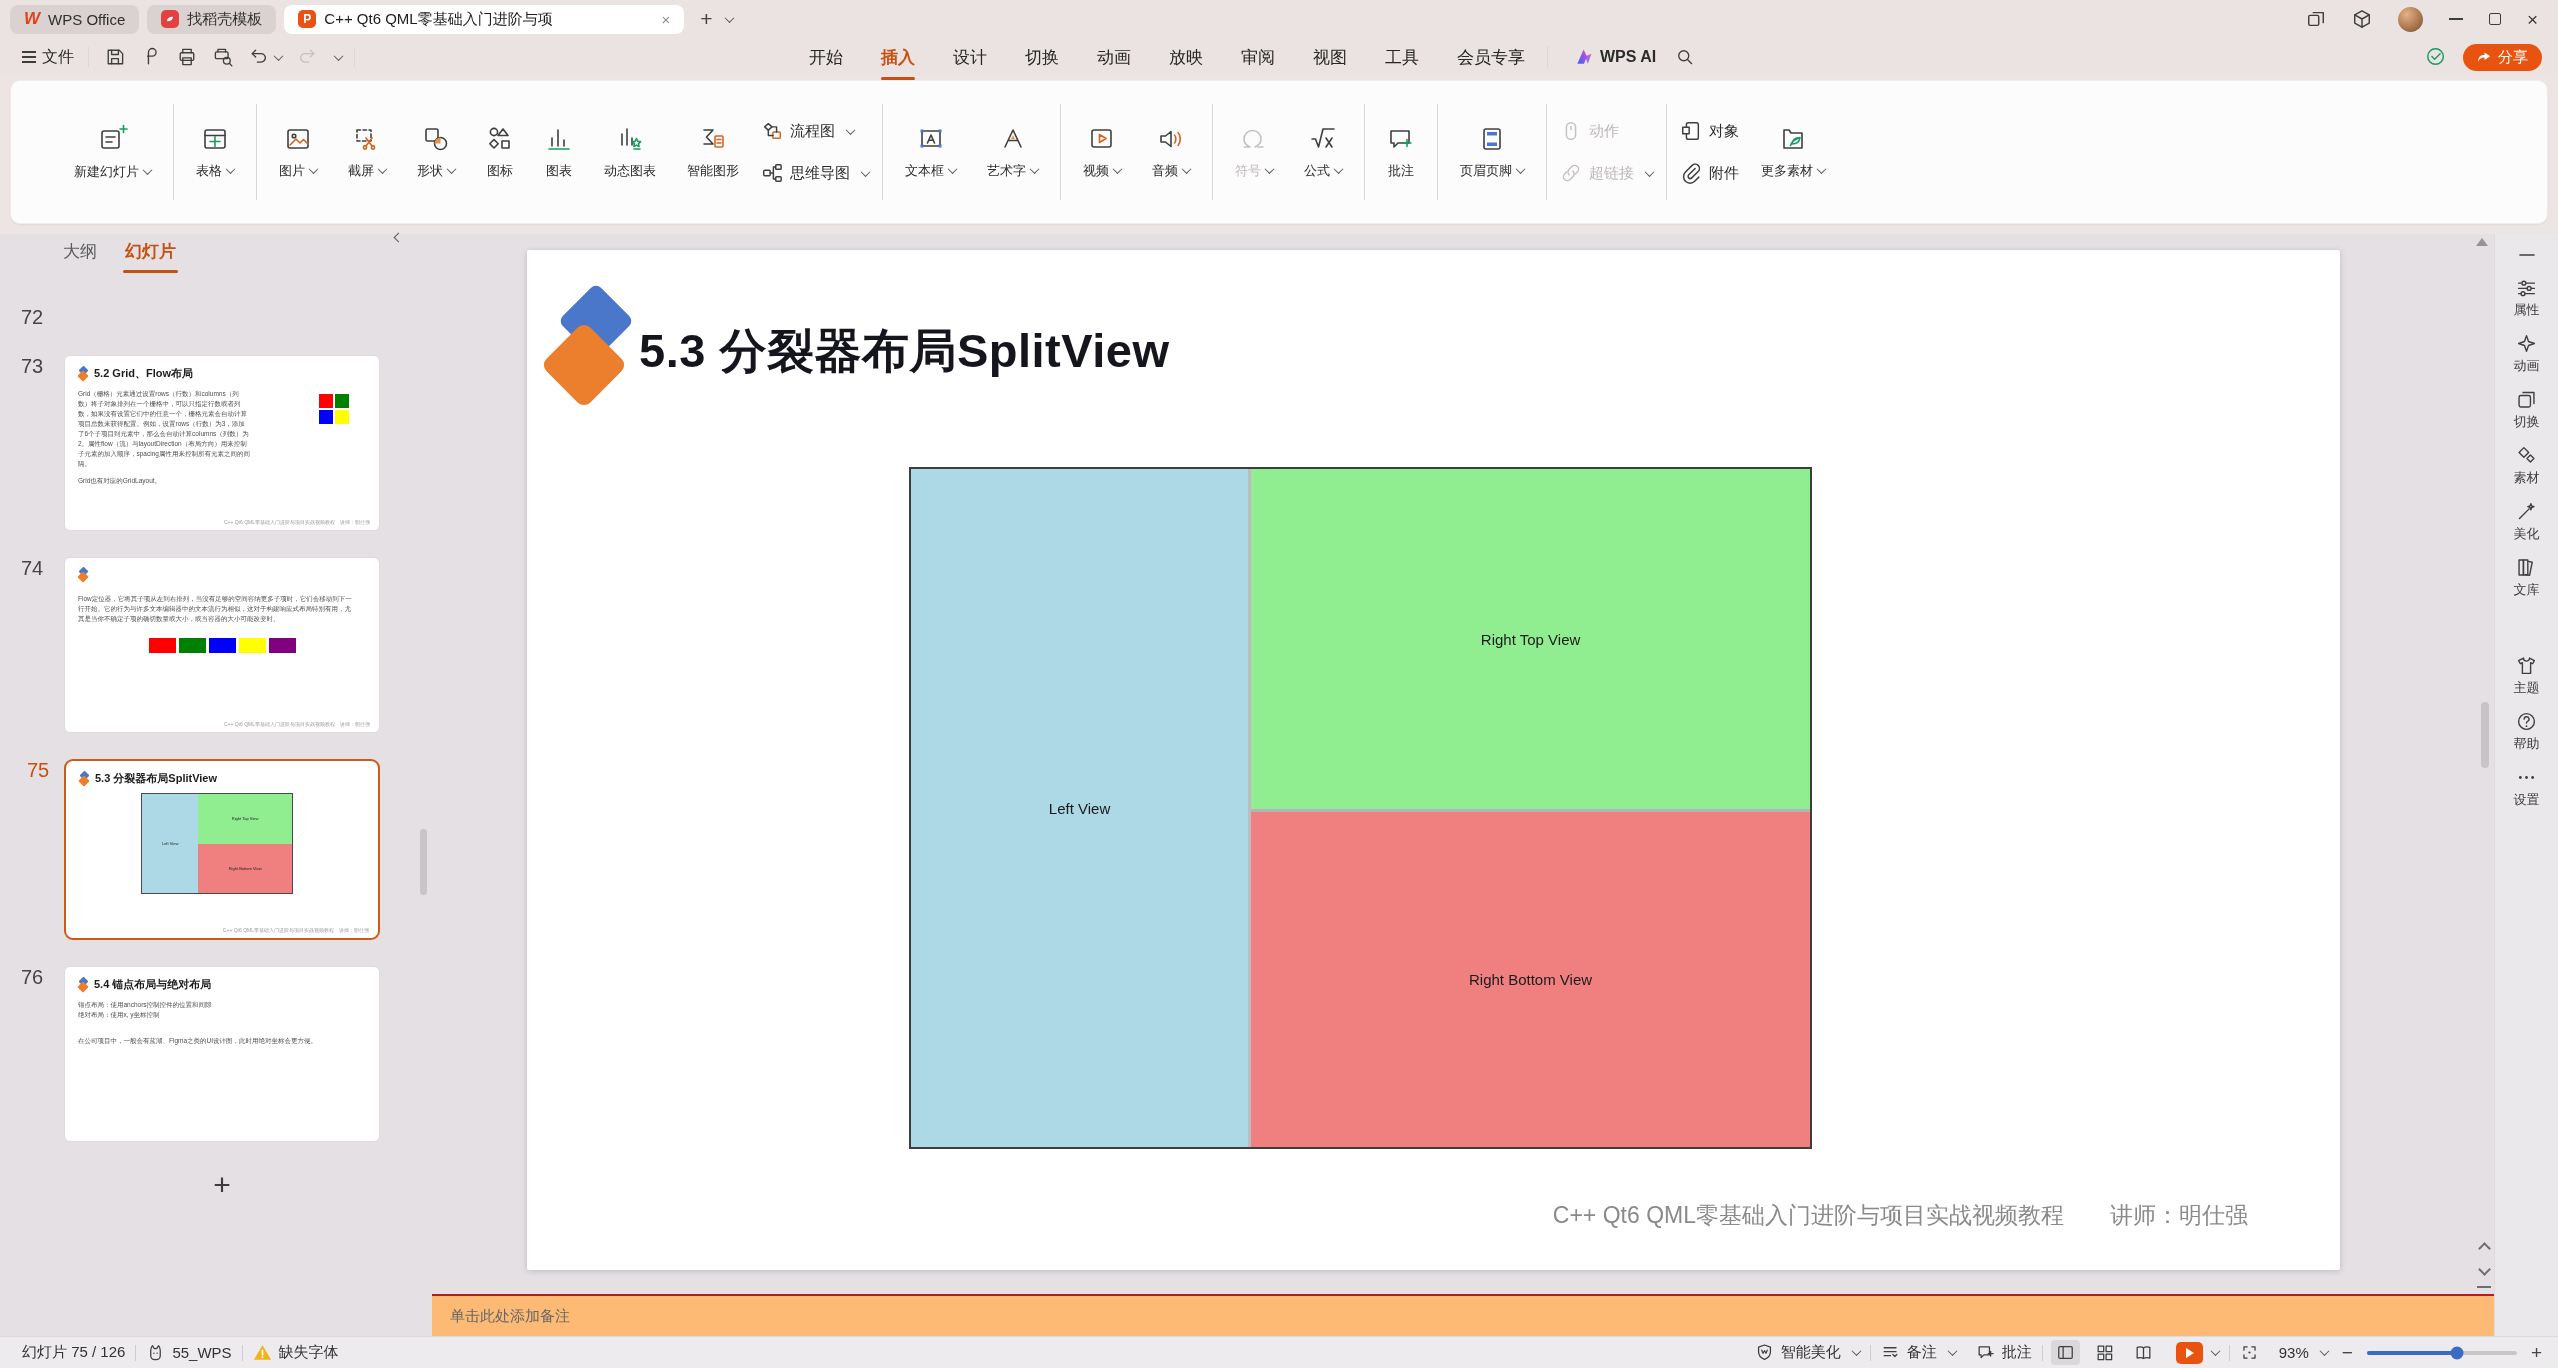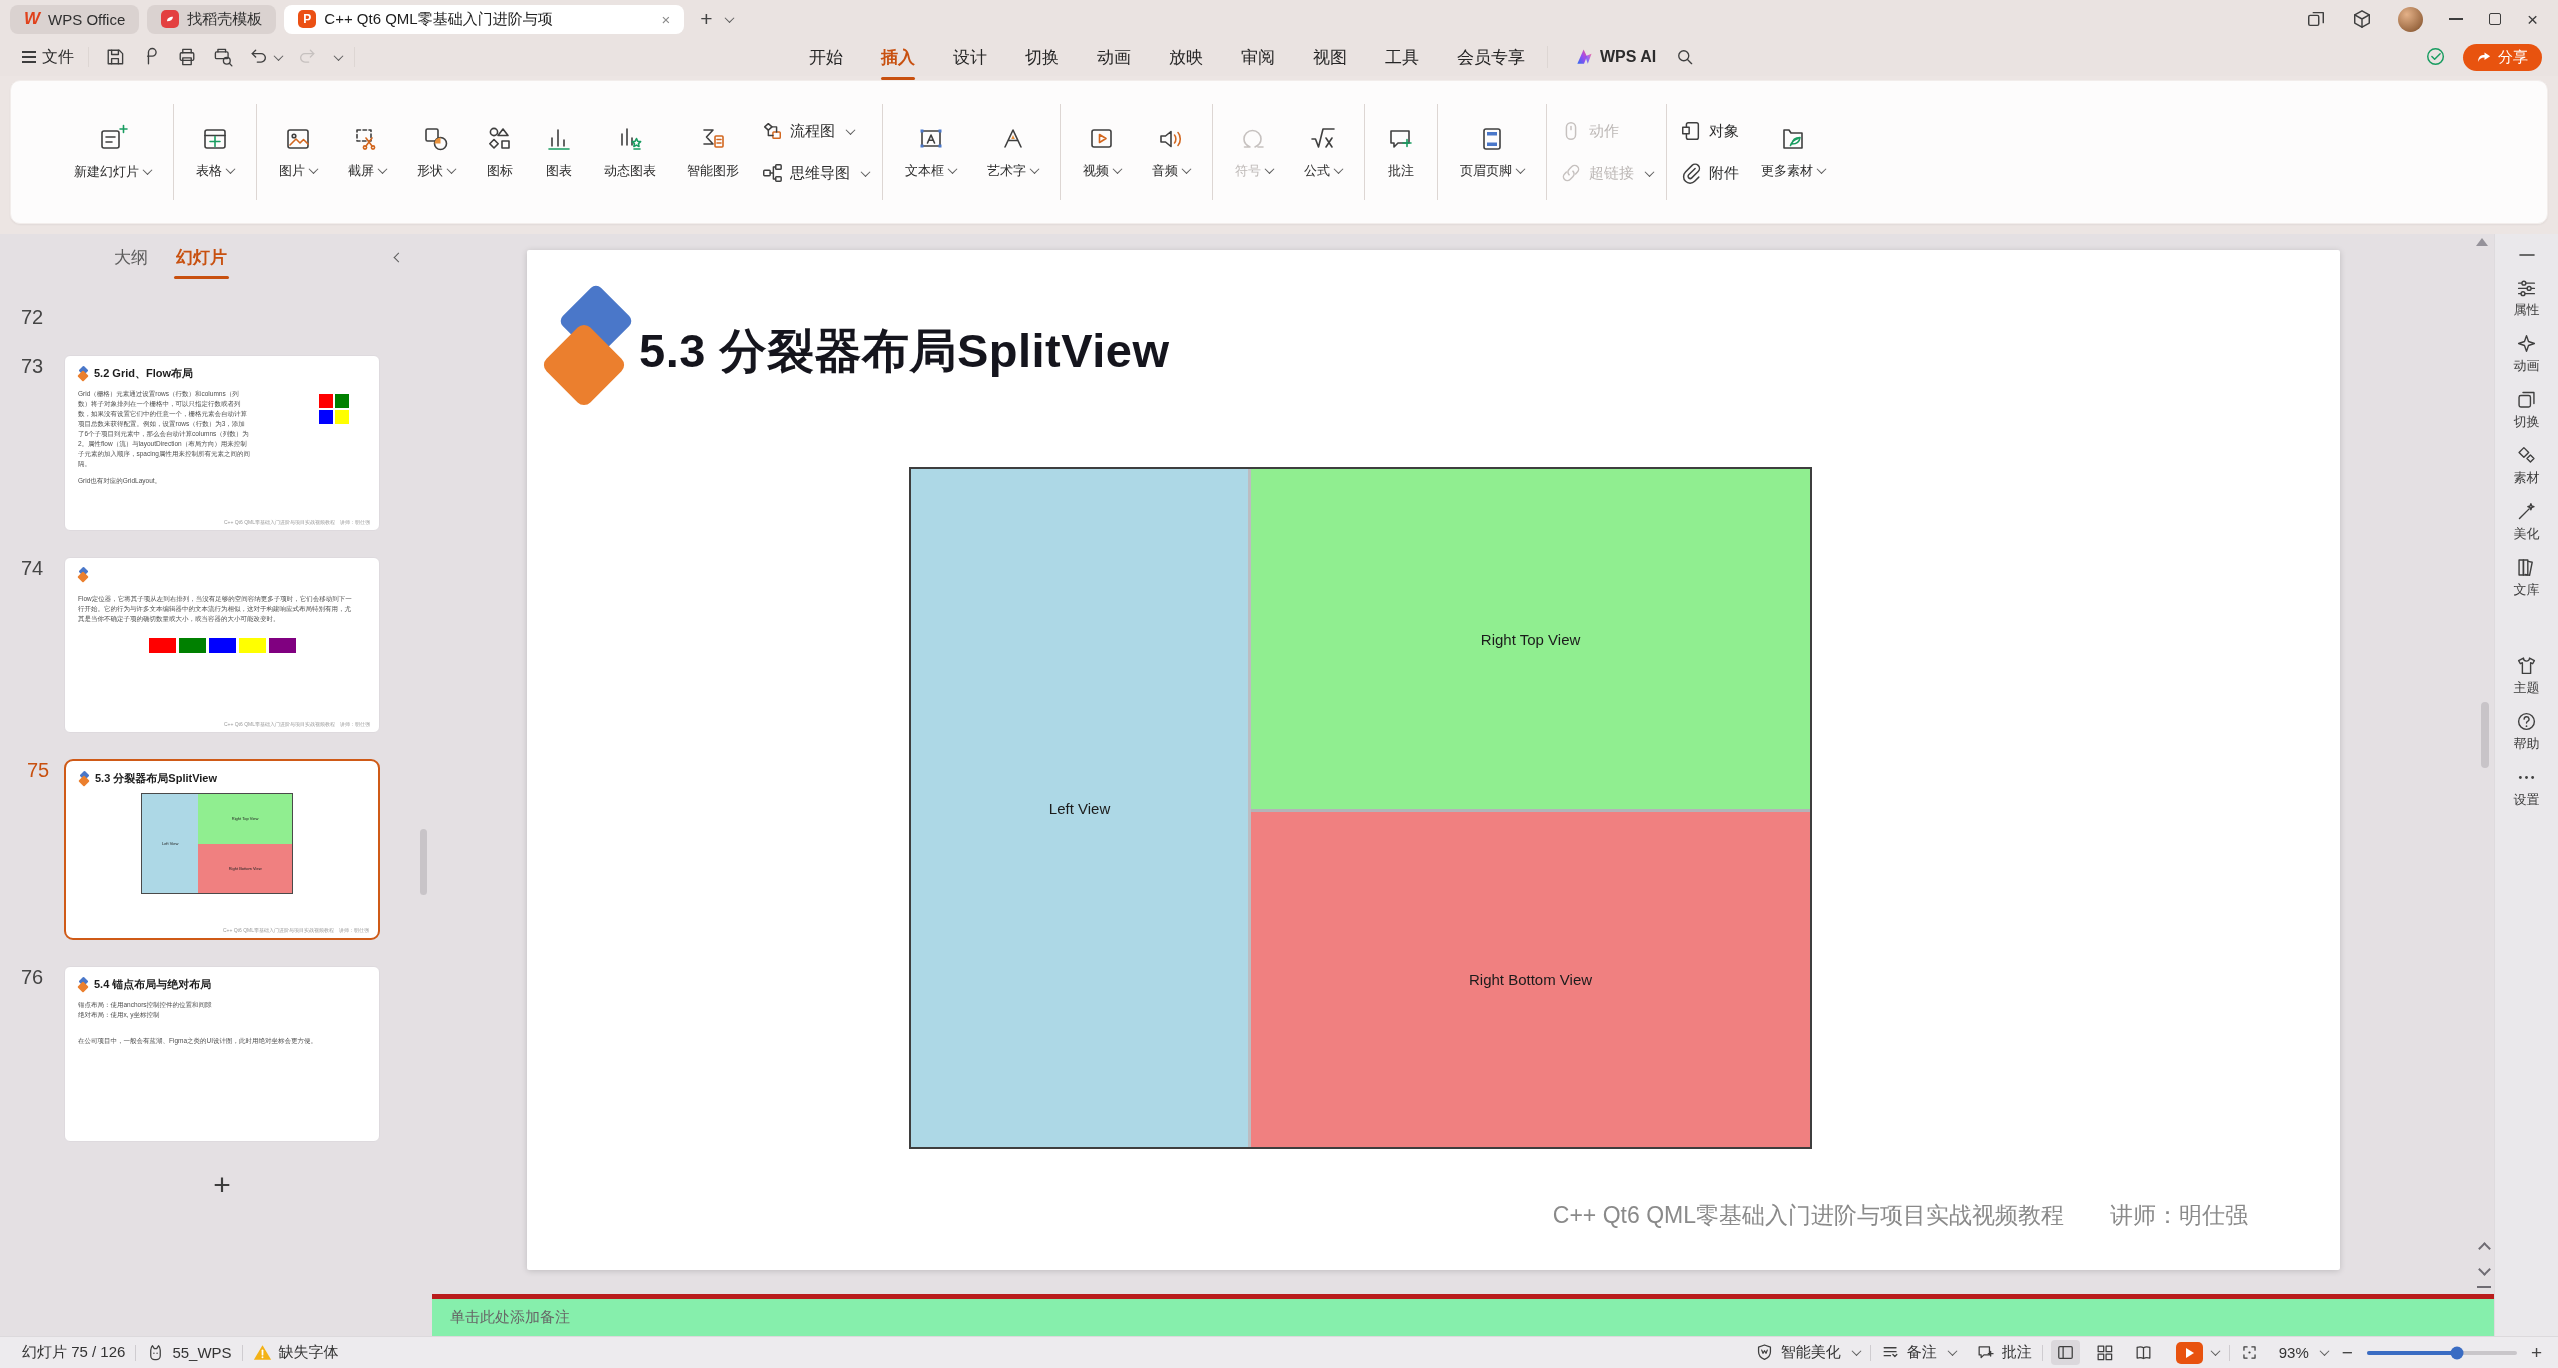--- a/index.html
+++ b/index.html
@@ -51,21 +51,21 @@
   .rbtn { display:flex; flex-direction:column; align-items:center; gap:9px; padding:0 9px; font-size:13px; color:#2c2c2c; }
   .rlbl { display:flex; align-items:center; white-space:nowrap; }
   .rstack { display:flex; flex-direction:column; gap:20px; font-size:15px; color:#2c2c2c; }
   .rrow { display:flex; align-items:center; gap:7px; white-space:nowrap; }
 
   
   .workspace { flex:1; display:flex; background:#e4e0e3; min-height:0; }
 
   
   .leftpanel { width:432px; flex:0 0 432px; position:relative; }
-  .lp-head { height:46px; display:flex; align-items:center; padding-left:112px; gap:24px; font-size:17px;font-family:Liberation Mono, monospace; }
+  .lp-head { height:46px; display:flex; align-items:flex-start; padding-left:61px; gap:24px; font-size:17px;font-family:Liberation Mono, monospace; }
   .lp-tab { color:#5d5d5d; padding:6px 2px; position:relative; }
   .lp-tab.on { color:#c8500f; font-weight:700; }
   .lp-tab.on::after { content:""; position:absolute; left:0; right:0; bottom:-4px; height:3px; border-radius:2px; background:#c8500f; }
   .lp-collapse { margin-left:auto; margin-right:30px; }
   .lp-list { position:absolute; top:46px; bottom:0; left:0; right:0; padding-top:26px; overflow:hidden; }
   .lp-item { display:flex; margin-bottom:26px; }
   .lp-num { width:64px; text-align:center; font-size:20px; color:#454545; padding-top:0; }
   .lp-num.sel { color:#c8500f;padding-left:12px; }
   .lp-card { width:316px; height:176px; background:#fff; border:1px solid #dedade; border-radius:6px; position:relative; overflow:hidden; padding:10px 13px; }
   .lp-card.sel { border:2.5px solid #cf5a17; border-radius:9px; height:181px; }
@@ -108,21 +108,21 @@
   .sv-rb { flex:1; display:flex; align-items:center; justify-content:center; font-size:15px; color:#1b1b1b; }
   .s-footer { position:absolute; right:92px; top:950px; font-size:23px; color:#8a8a8a; }
   .cv-up { position:absolute; right:6px; top:4px; width:0; height:0; border-left:6px solid transparent; border-right:6px solid transparent; border-bottom:8px solid #95929a; }
   .cv-thumb { position:absolute; right:5px; top:468px; width:8px; height:66px; border-radius:4px; background:#c8c4c8; }
   .cv-nav { position:absolute; right:3px; bottom:6px; display:flex; flex-direction:column; align-items:center; gap:12px; }
   .cchev { width:9px; height:9px; border-right:2px solid #6f6c73; border-bottom:2px solid #6f6c73; }
   .cchev.up { transform:rotate(-135deg); }
   .cchev.dn { transform:rotate(45deg); }
   .cv-nav .bar { width:14px; border-top:2px solid #6f6c73; }
 
-  .notesbar { height:42px; background:#86efac; border-top:5px solid #b91c1c; display:flex; align-items:center; padding-left:18px; font-size:15px; color:#666; flex:0 0 42px; }
+  .notesbar { height:42px; background:#fdba74; border-top:2px solid #b91c1c; display:flex; align-items:center; padding-left:18px; font-size:15px; color:#666; flex:0 0 42px; }
 
   
   .rightbar { width:64px; flex:0 0 64px; background:#eae8eb; border-left:1px solid #dedbde; display:flex; flex-direction:column; align-items:center; padding-top:10px; }
   .rb-min { padding:6px 0 10px; }
   .rb-item { display:flex; flex-direction:column; align-items:center; gap:3px; font-size:13px; color:#3b3b3b; padding:7px 0; width:100%; }
   .rb-gap { height:42px; }
 
   
   .statusbar { height:32px; background:#edebee; border-top:1px solid #dcd9dc; display:flex; align-items:center; padding:0 12px; font-size:15px; color:#333; flex:0 0 32px; }
   .sb-item { display:flex; align-items:center; gap:7px; padding:0 10px; }

